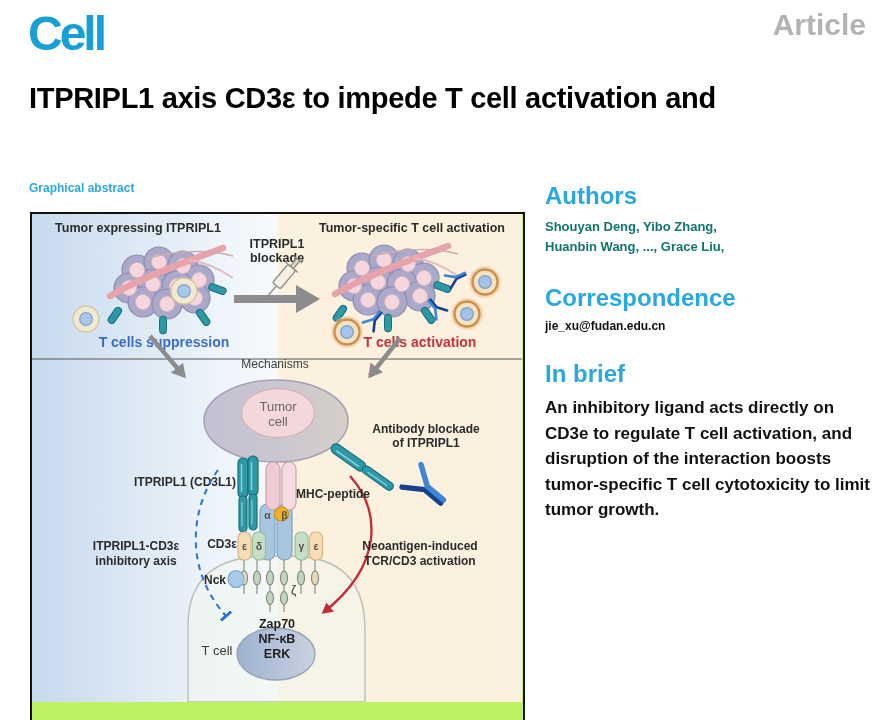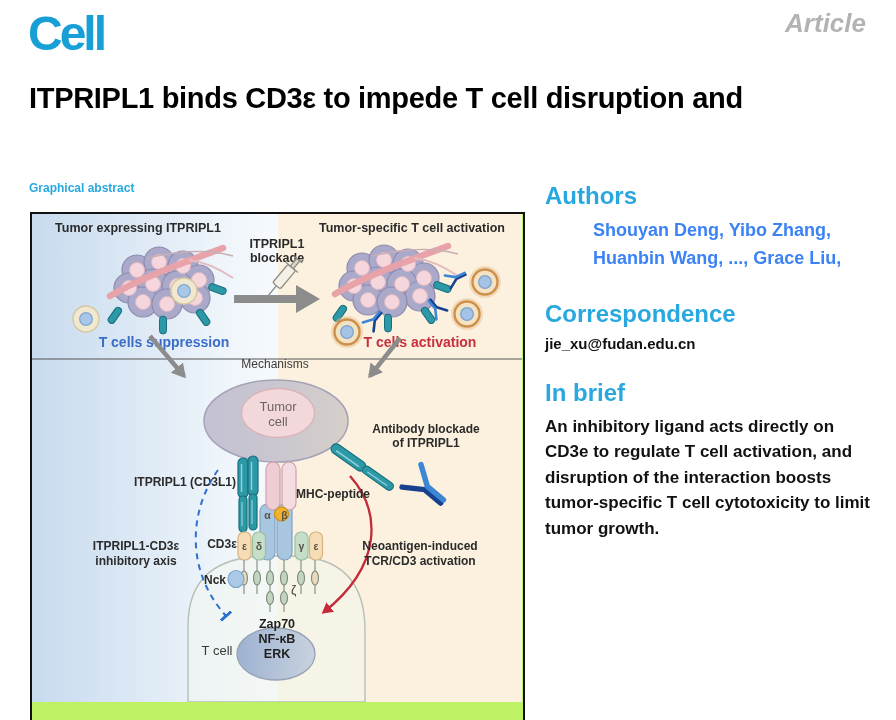--- a/index.html
+++ b/index.html
@@ -3,29 +3,29 @@
 <meta charset="utf-8">
 <style>
   :root{
     --cell-blue:#189fd5; --heading-blue:#29a8e0; --article-gray:#b3b3b3;
     --suppression-blue:#3a6cc8; --activation-red:#c9303e; --title-black:#000000;
   }
   *{margin:0;padding:0;box-sizing:border-box;}
   body{font-family:"Liberation Sans","DejaVu Sans",sans-serif;background:#fff;}
   .page{position:relative;width:896px;height:720px;background:#fff;overflow:hidden;}
   .cell-logo{position:absolute;left:28px;top:6px;font-size:48px;font-weight:700;color:var(--cell-blue);letter-spacing:-3px;}
-  .article-type{position:absolute;right:30px;top:8px;font-size:26px;font-weight:700;color:var(--article-gray);font-style:italic;}
+  .article-type{position:absolute;right:30px;top:8px;font-size:30px;font-weight:700;color:var(--article-gray);}
   .title{position:absolute;left:29px;top:80px;width:850px;font-size:29px;line-height:1.25;font-weight:700;color:var(--title-black);letter-spacing:-0.3px;}
   .ga-heading{position:absolute;left:29px;top:181px;font-size:12px;font-weight:700;color:var(--heading-blue);}
   .figure-box{position:absolute;left:30px;top:212px;width:495px;height:590px;border:2.5px solid #111;background:#bef264;}
   .side{position:absolute;left:545px;top:182px;width:336px;}
   .side-heading{font-size:24px;font-weight:700;color:var(--heading-blue);margin-bottom:7px;}
-  .authors div{font-size:18px;font-weight:700;color:#3b82f6;line-height:1.55;margin-left:48px;}
+  .authors div{font-size:13px;font-weight:700;color:#0f766e;line-height:1.55;}
   .corr{margin-top:27px;}
-  .email{font-size:15px;font-weight:700;color:#111;}
+  .email{font-size:12px;font-weight:700;color:#111;}
   .inbrief{margin-top:27px;}
   .inbrief-text{font-size:17px;font-weight:600;color:#111;line-height:1.5;width:336px;}
   
   svg text{font-family:"Liberation Sans","DejaVu Sans",sans-serif;}
   .lbl{font-size:12.5px;font-weight:600;fill:#2b2b2b;}
   .lbl-s{font-size:12px;font-weight:600;fill:#2b2b2b;}
   .lbl-g{font-size:12px;font-weight:400;fill:#3a3a3a;}
   .fblue{font-size:14px;font-weight:700;fill:var(--suppression-blue);}
   .fred{font-size:14px;font-weight:700;fill:var(--activation-red);}
   .greek{font-size:10.5px;font-weight:600;fill:#5a5148;}
@@ -33,21 +33,21 @@
   .sig{font-size:12.5px;font-weight:600;fill:#1f1f1f;}
 </style>
 </head>
 <body>
 
 <div class="page">
 
   <div class="cell-logo">Cell</div>
   <div class="article-type">Article</div>
 
-  <h1 class="title"><span>ITPRIPL1 binds CD3ε to impede T cell disruption and</span><br></h1>
+  <h1 class="title"><span>ITPRIPL1 axis CD3ε to impede T cell activation and</span><br></h1>
 
   <div class="ga-heading">Graphical abstract</div>
 
   <div class="figure-box">
     <svg width="490" height="488" viewBox="0 0 490 488">
       <defs>
         <linearGradient id="gbgl" x1="0" y1="0" x2="1" y2="0">
           <stop offset="0" stop-color="#c7daee"></stop>
             <stop offset="0.75" stop-color="#edf4fa"></stop>
             <stop offset="1" stop-color="#f7fafd"></stop>

